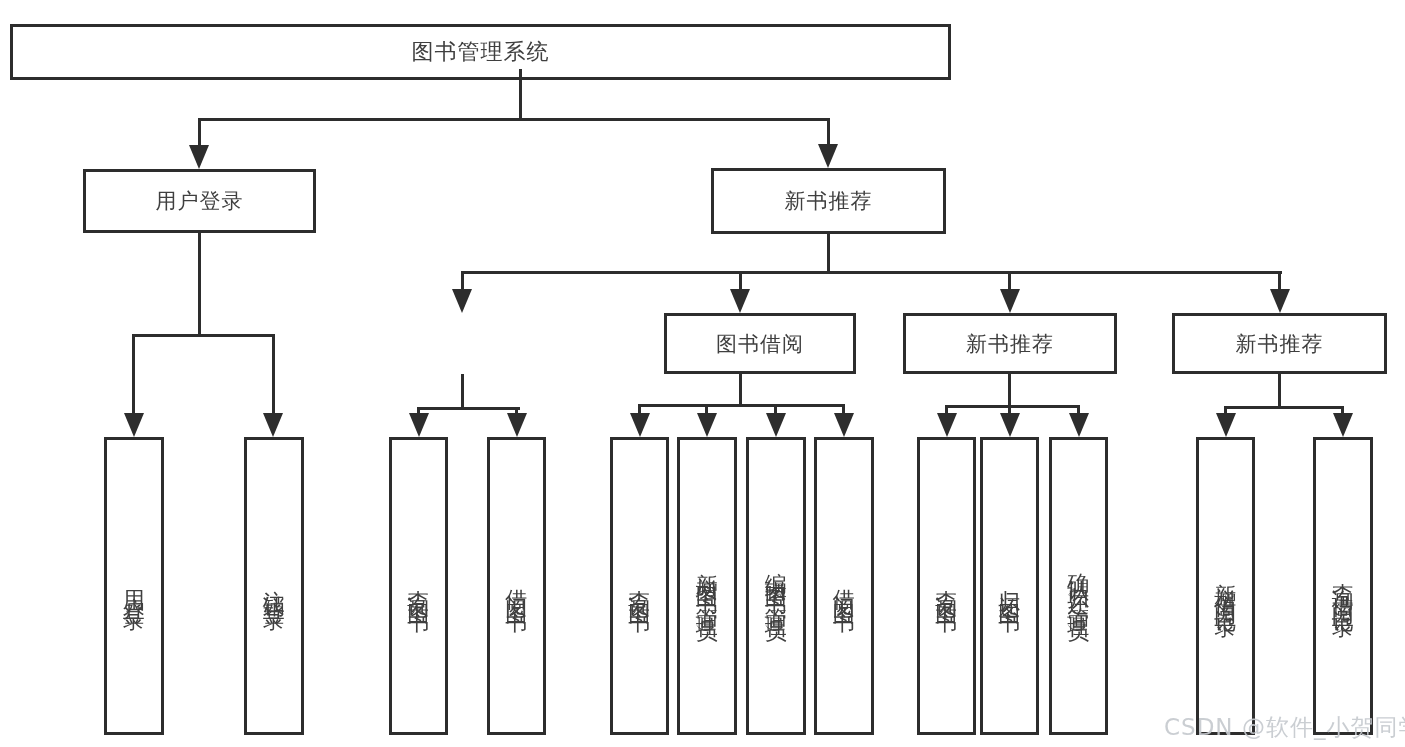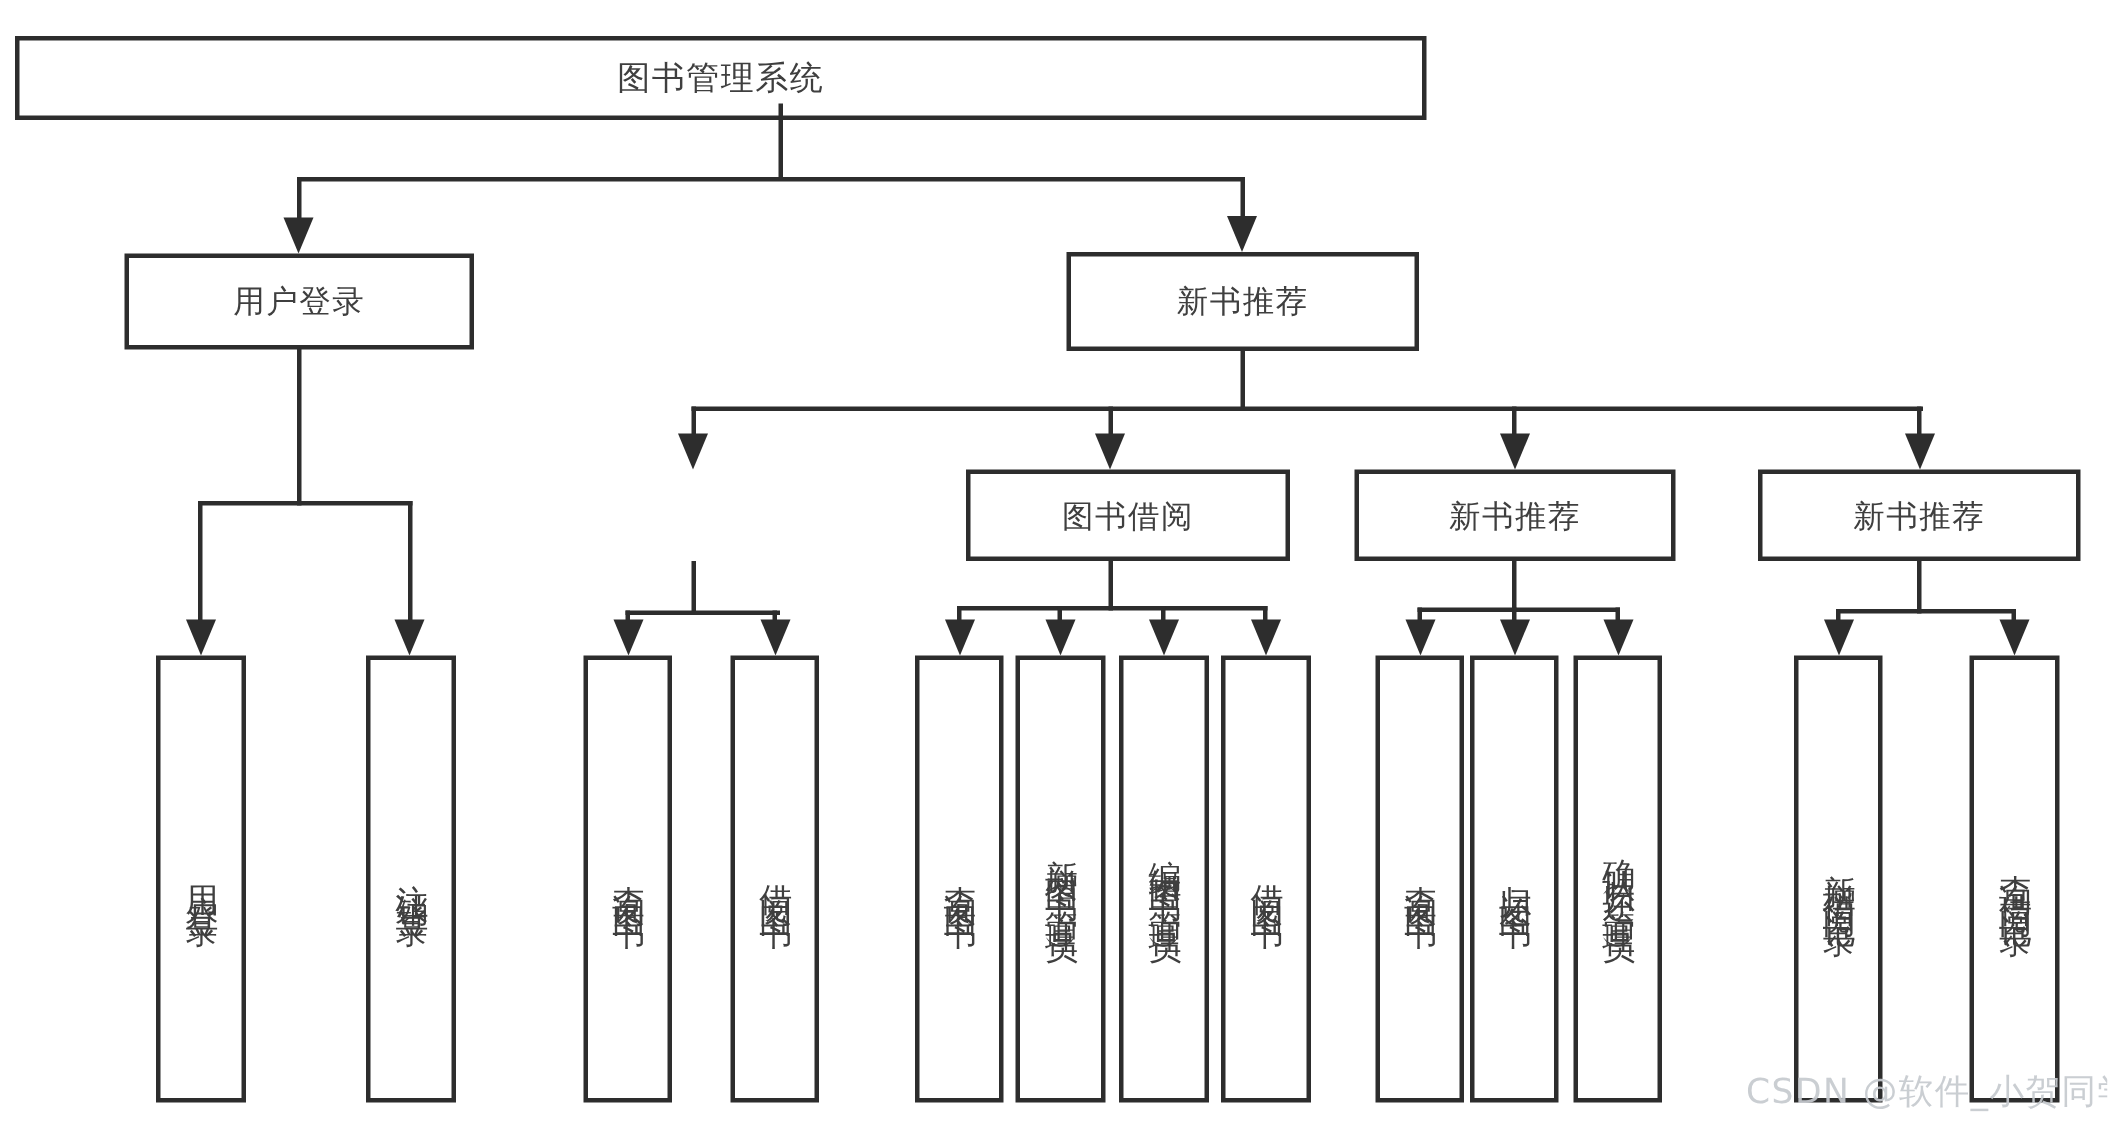--- a/index.html
+++ b/index.html
@@ -50,21 +50,21 @@
     <span class="lbl">图书管理系统</span>
   </div>
 
   <div class="node hnode" style="left:83px;top:169px;width:233px;height:64px;">
     <span class="lbl">用户登录</span>
   </div>
   <div class="node hnode" style="left:711px;top:168px;width:235px;height:66px;">
     <span class="lbl">新书推荐</span>
   </div>
 
-  <div class="node hnode" style="left:644px;top:313px;width:216px;height:61px;">
+  <div class="node hnode" style="left:664px;top:313px;width:192px;height:61px;">
     <span class="lbl">图书借阅</span>
   </div>
   <div class="node hnode" style="left:903px;top:313px;width:214px;height:61px;">
     <span class="lbl">新书推荐</span>
   </div>
   <div class="node hnode" style="left:1172px;top:313px;width:215px;height:61px;">
     <span class="lbl">新书推荐</span>
   </div>
 
   <div class="node leaf" style="left:104px;top:437px;width:60px;height:298px;">

